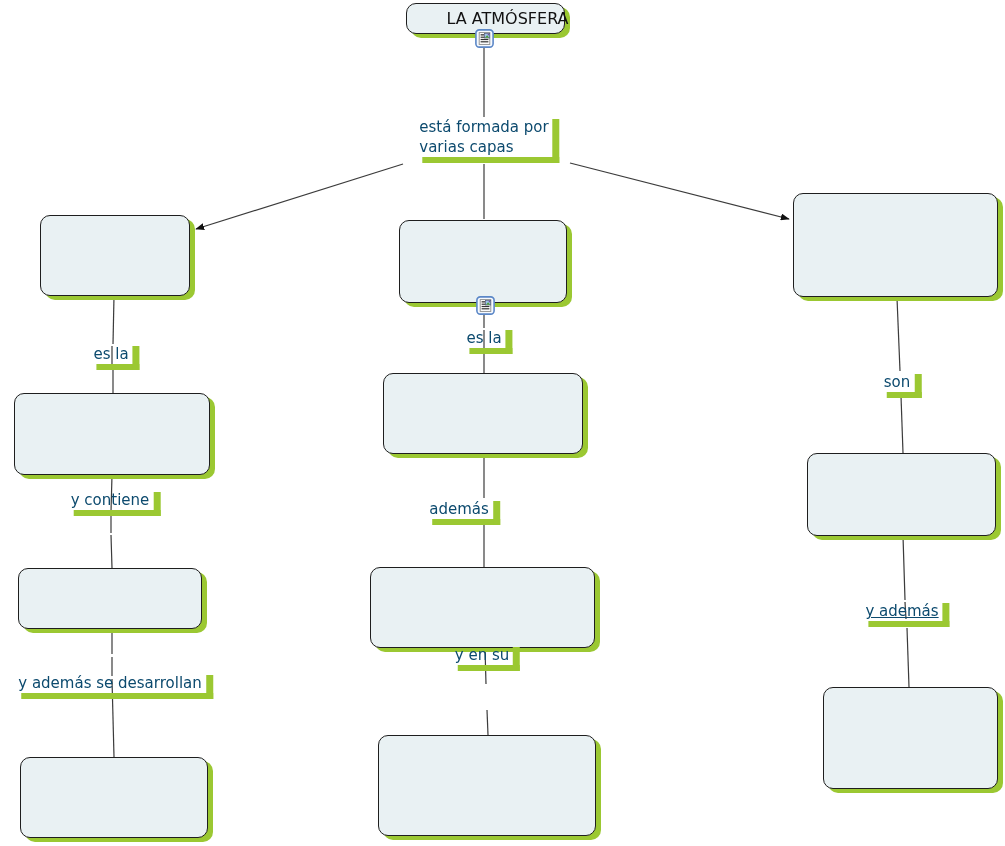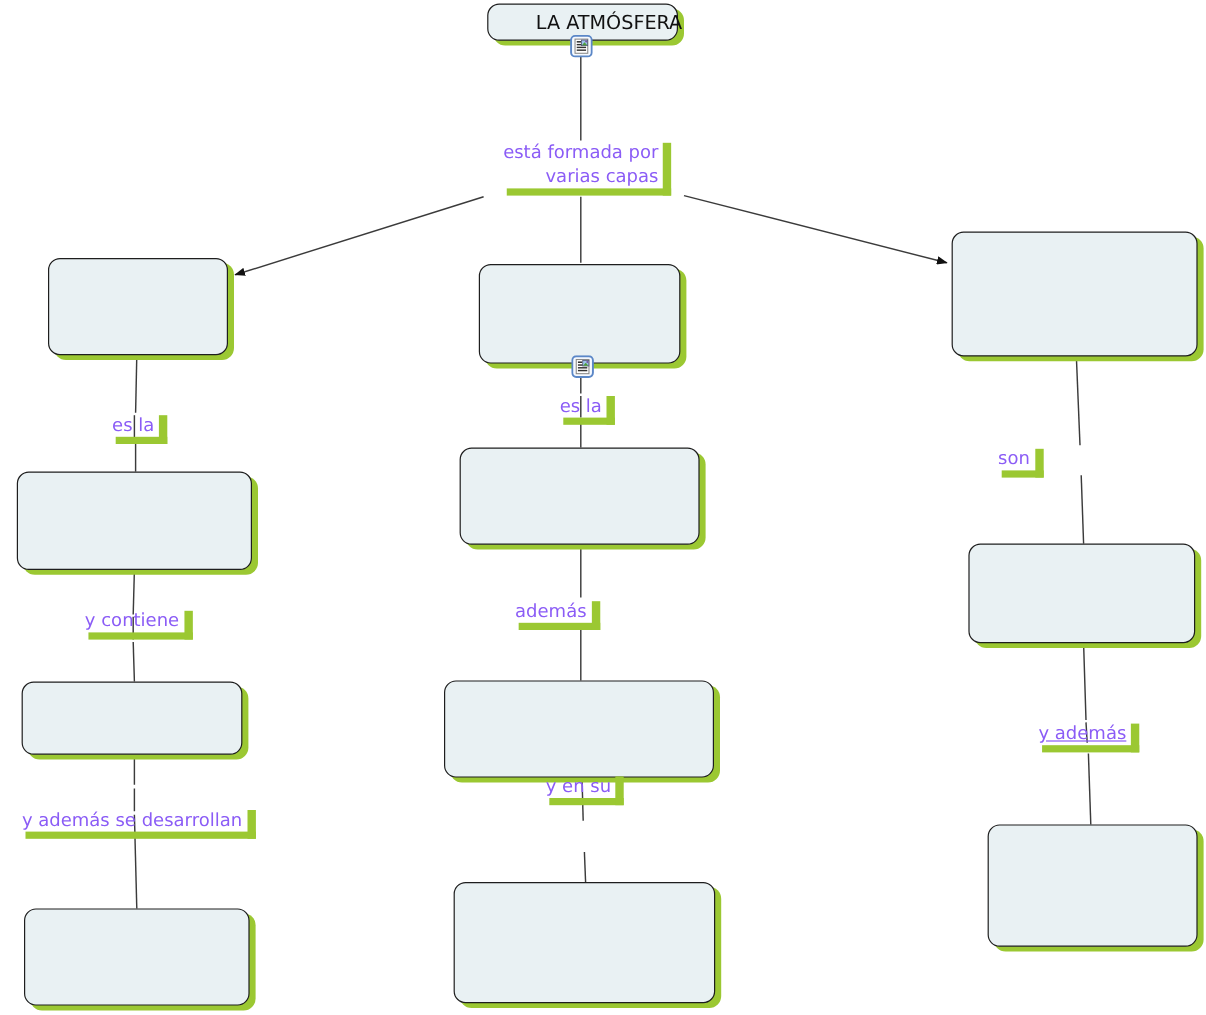--- a/index.html
+++ b/index.html
@@ -30,24 +30,24 @@
     font-size: 16px;
     color: #111111;
     box-sizing: border-box;
     white-space: nowrap;
     padding-left: 44px;
   }
   .linking {
     position: absolute;
     z-index: 3;
     transform: translateX(-50%);
-    text-align: right;
+    text-align: left;
     font-size: 15px;
     line-height: 20px;
-    color: #8b5cf6;
+    color: #0c4a6e;
     white-space: nowrap;
   }
   .linking::before {        
     content: "";
     position: absolute;
     left: 3px;
     right: -11px;
     bottom: -6px;
     height: 6px;
     background: #9bc832;
@@ -146,36 +146,36 @@
       <div class="concept" style="left: 823px; top: 687px; width: 175px; height: 102px;">
         <span></span>
       </div>
       <div class="linking" style="left: 484px; top: 117px;">
         <div>está formada por</div>
         <div>varias capas</div>
       </div>
       <div class="linking" style="left: 111px; top: 344px;">
         <div>es la</div>
       </div>
-      <div class="linking" style="left: 110px; top: 507px;">
+      <div class="linking" style="left: 110px; top: 490px;">
         <div>y contiene</div>
       </div>
       <div class="linking" style="left: 110px; top: 673px;">
         <div>y además se desarrollan</div>
       </div>
       <div class="linking" style="left: 484px; top: 328px;">
         <div>es la</div>
       </div>
       <div class="linking" style="left: 459px; top: 499px;">
         <div>además</div>
       </div>
       <div class="linking" style="left: 482px; top: 645px;">
         <div>y en su</div>
       </div>
-      <div class="linking" style="left: 845px; top: 372px;">
+      <div class="linking" style="left: 897px; top: 372px;">
         <div>son</div>
       </div>
       <div class="linking" style="left: 902px; top: 601px; text-decoration: underline;">
         <div>y además</div>
       </div>
       <div class="resource-icon" style="left: 475px; top: 29px;">
 <svg width="19" height="19" viewBox="0 0 19 19" xmlns="http://www.w3.org/2000/svg">
   <rect x="0.9" y="0.9" width="17.2" height="17.2" rx="3.4" fill="#f6faff" stroke="#5b87c7" stroke-width="1.6"></rect>
   <rect x="4.2" y="3.6" width="10.6" height="11.8" fill="#ffffff" stroke="#8a8a8a" stroke-width="0.9"></rect>
   <rect x="5.6" y="5.2" width="3.6" height="1.3" fill="#333333"></rect>

